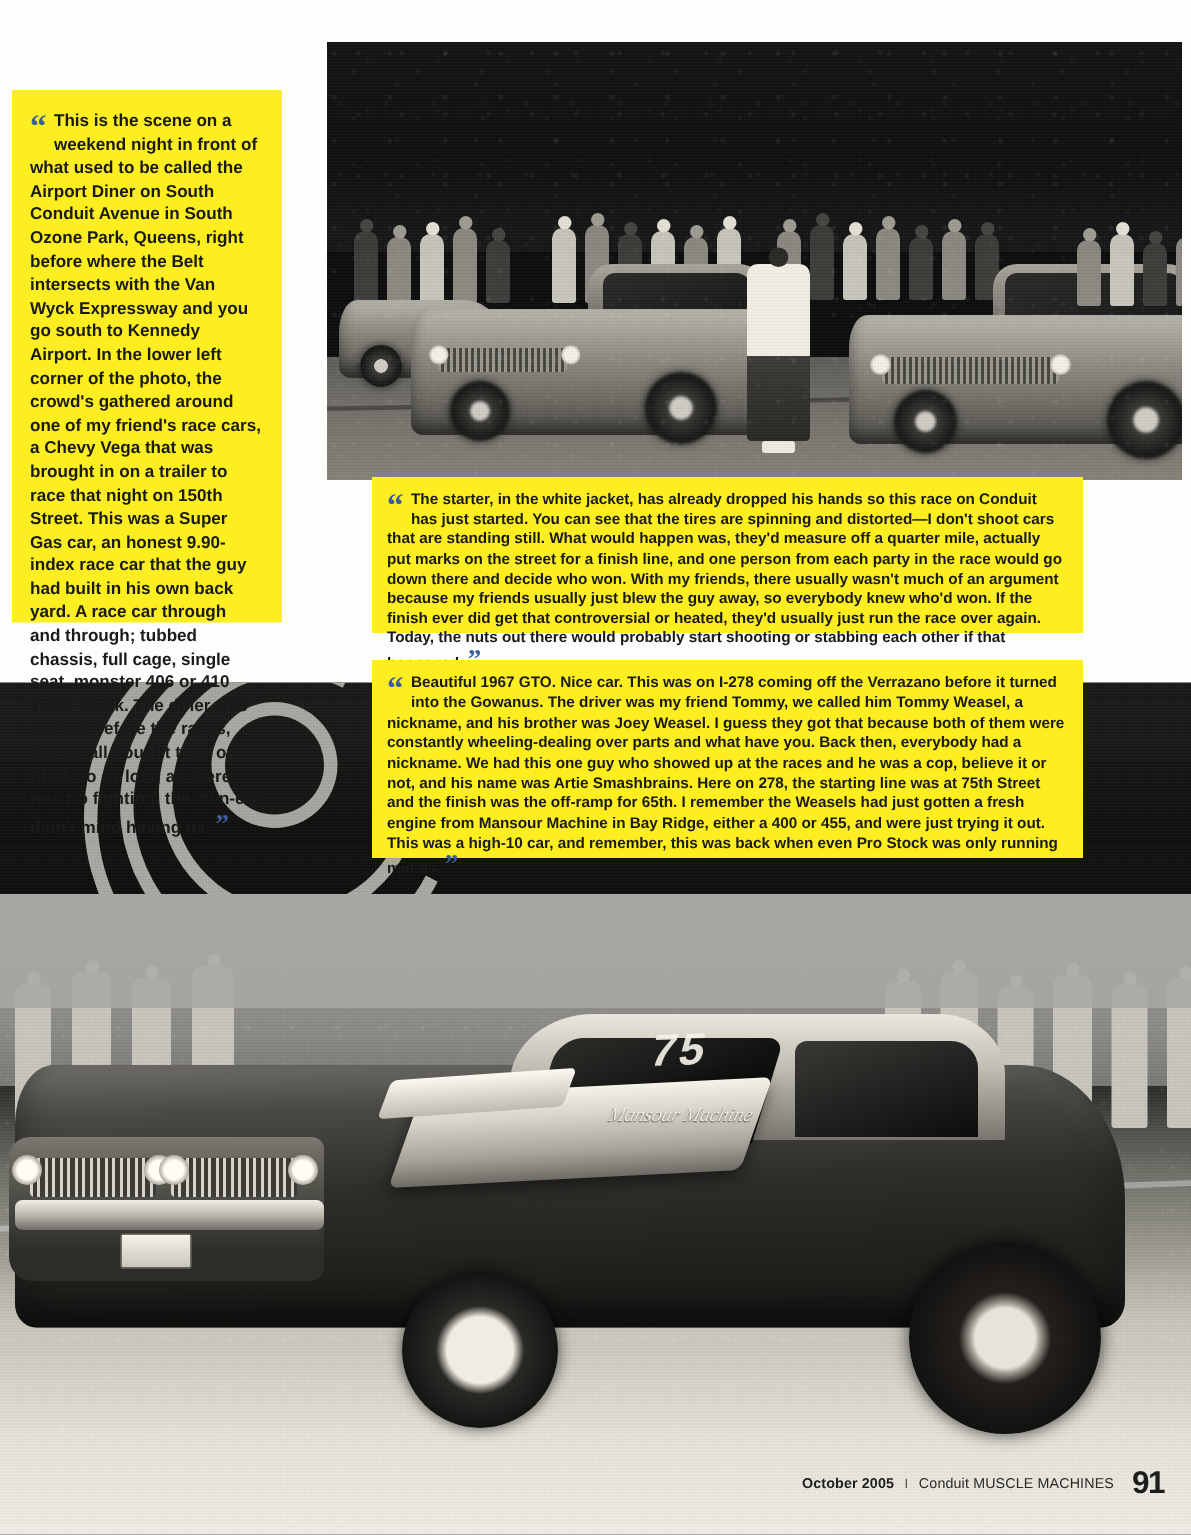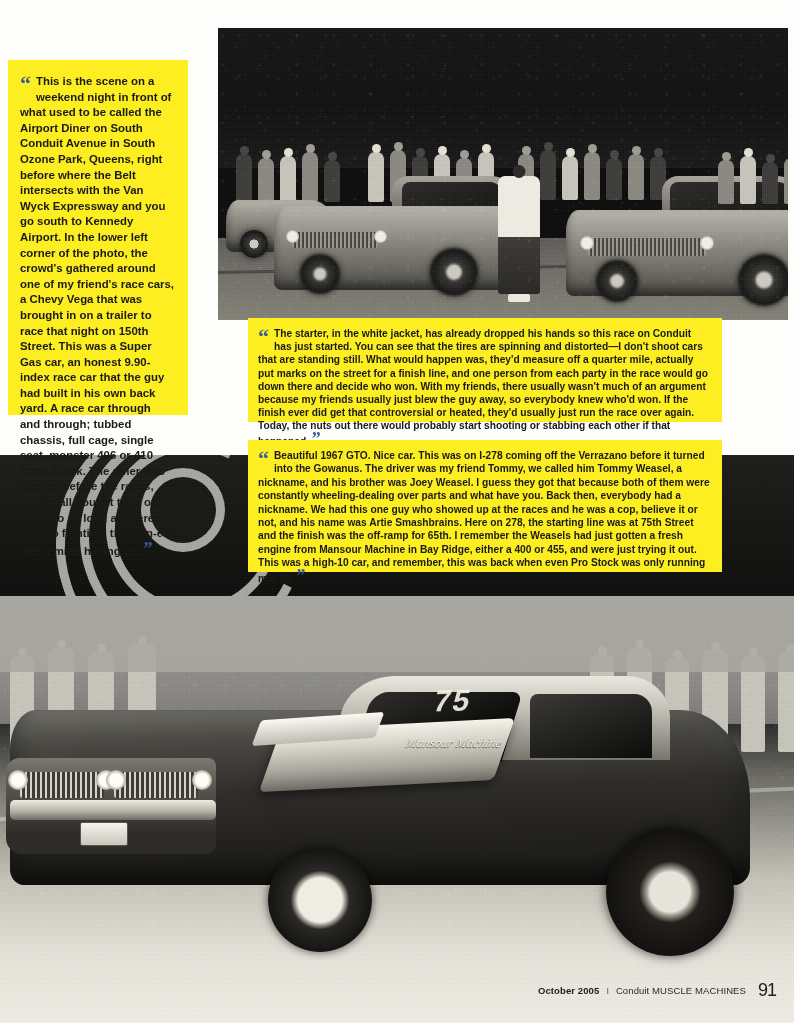--- a/index.html
+++ b/index.html
@@ -306,21 +306,21 @@
   
   #footer {
     position: absolute; right: 18px; bottom: 22px;
     display: flex; align-items: center; gap: 7px;
     color: #1d1d1b;
     margin-top: 16px;
   }
   #footer .issue { font-size: 9.5px; font-weight: bold; letter-spacing: .1px; }
   #footer .sep { font-size: 9px; color: #55544e; }
   #footer .mag { font-size: 9.5px; letter-spacing: .1px; color: #2a2a27; }
-  #footer .pageno { font-size: 18px; font-weight: normal; margin-left: 5px; letter-spacing: -1px; }
+  #footer .pageno { font-size: 21px; font-weight: bold; margin-left: 5px; letter-spacing: -1px; }
 </style>
 </head>
 <body>
 
 <div id="page">
 
   <div class="photo" id="photo-top">
     <div class="sky"></div>
     <div class="ground"></div>
 

